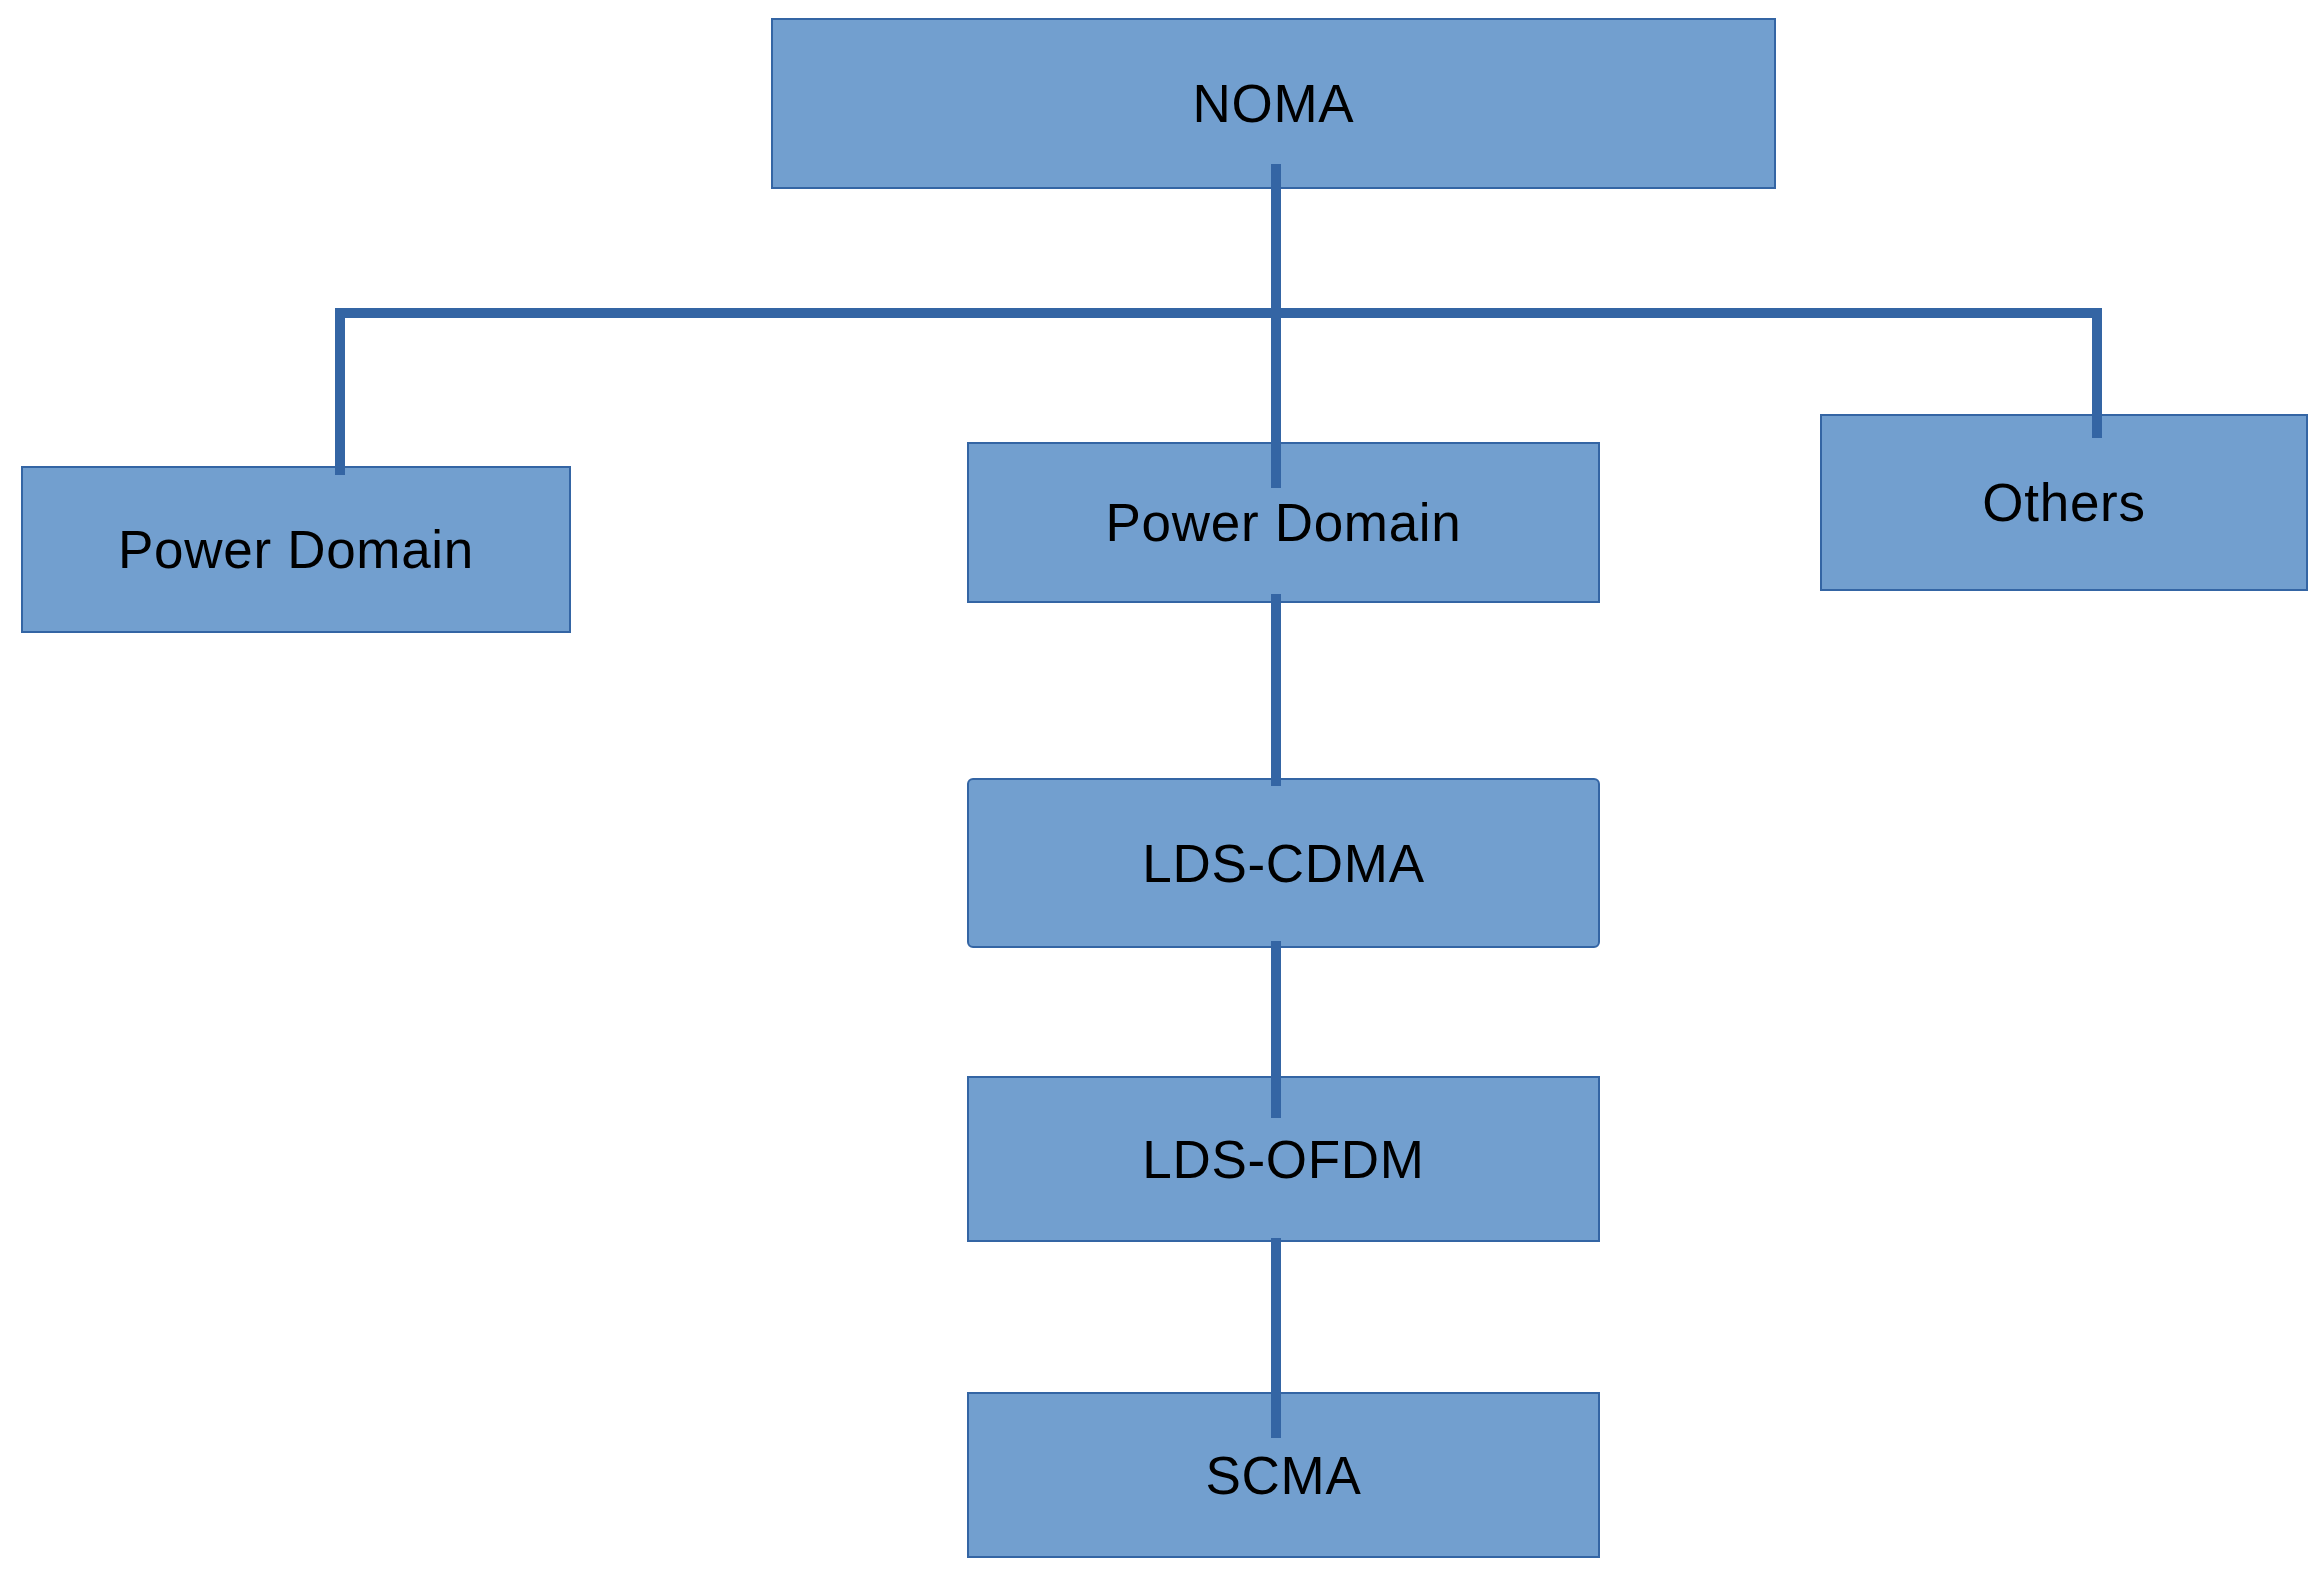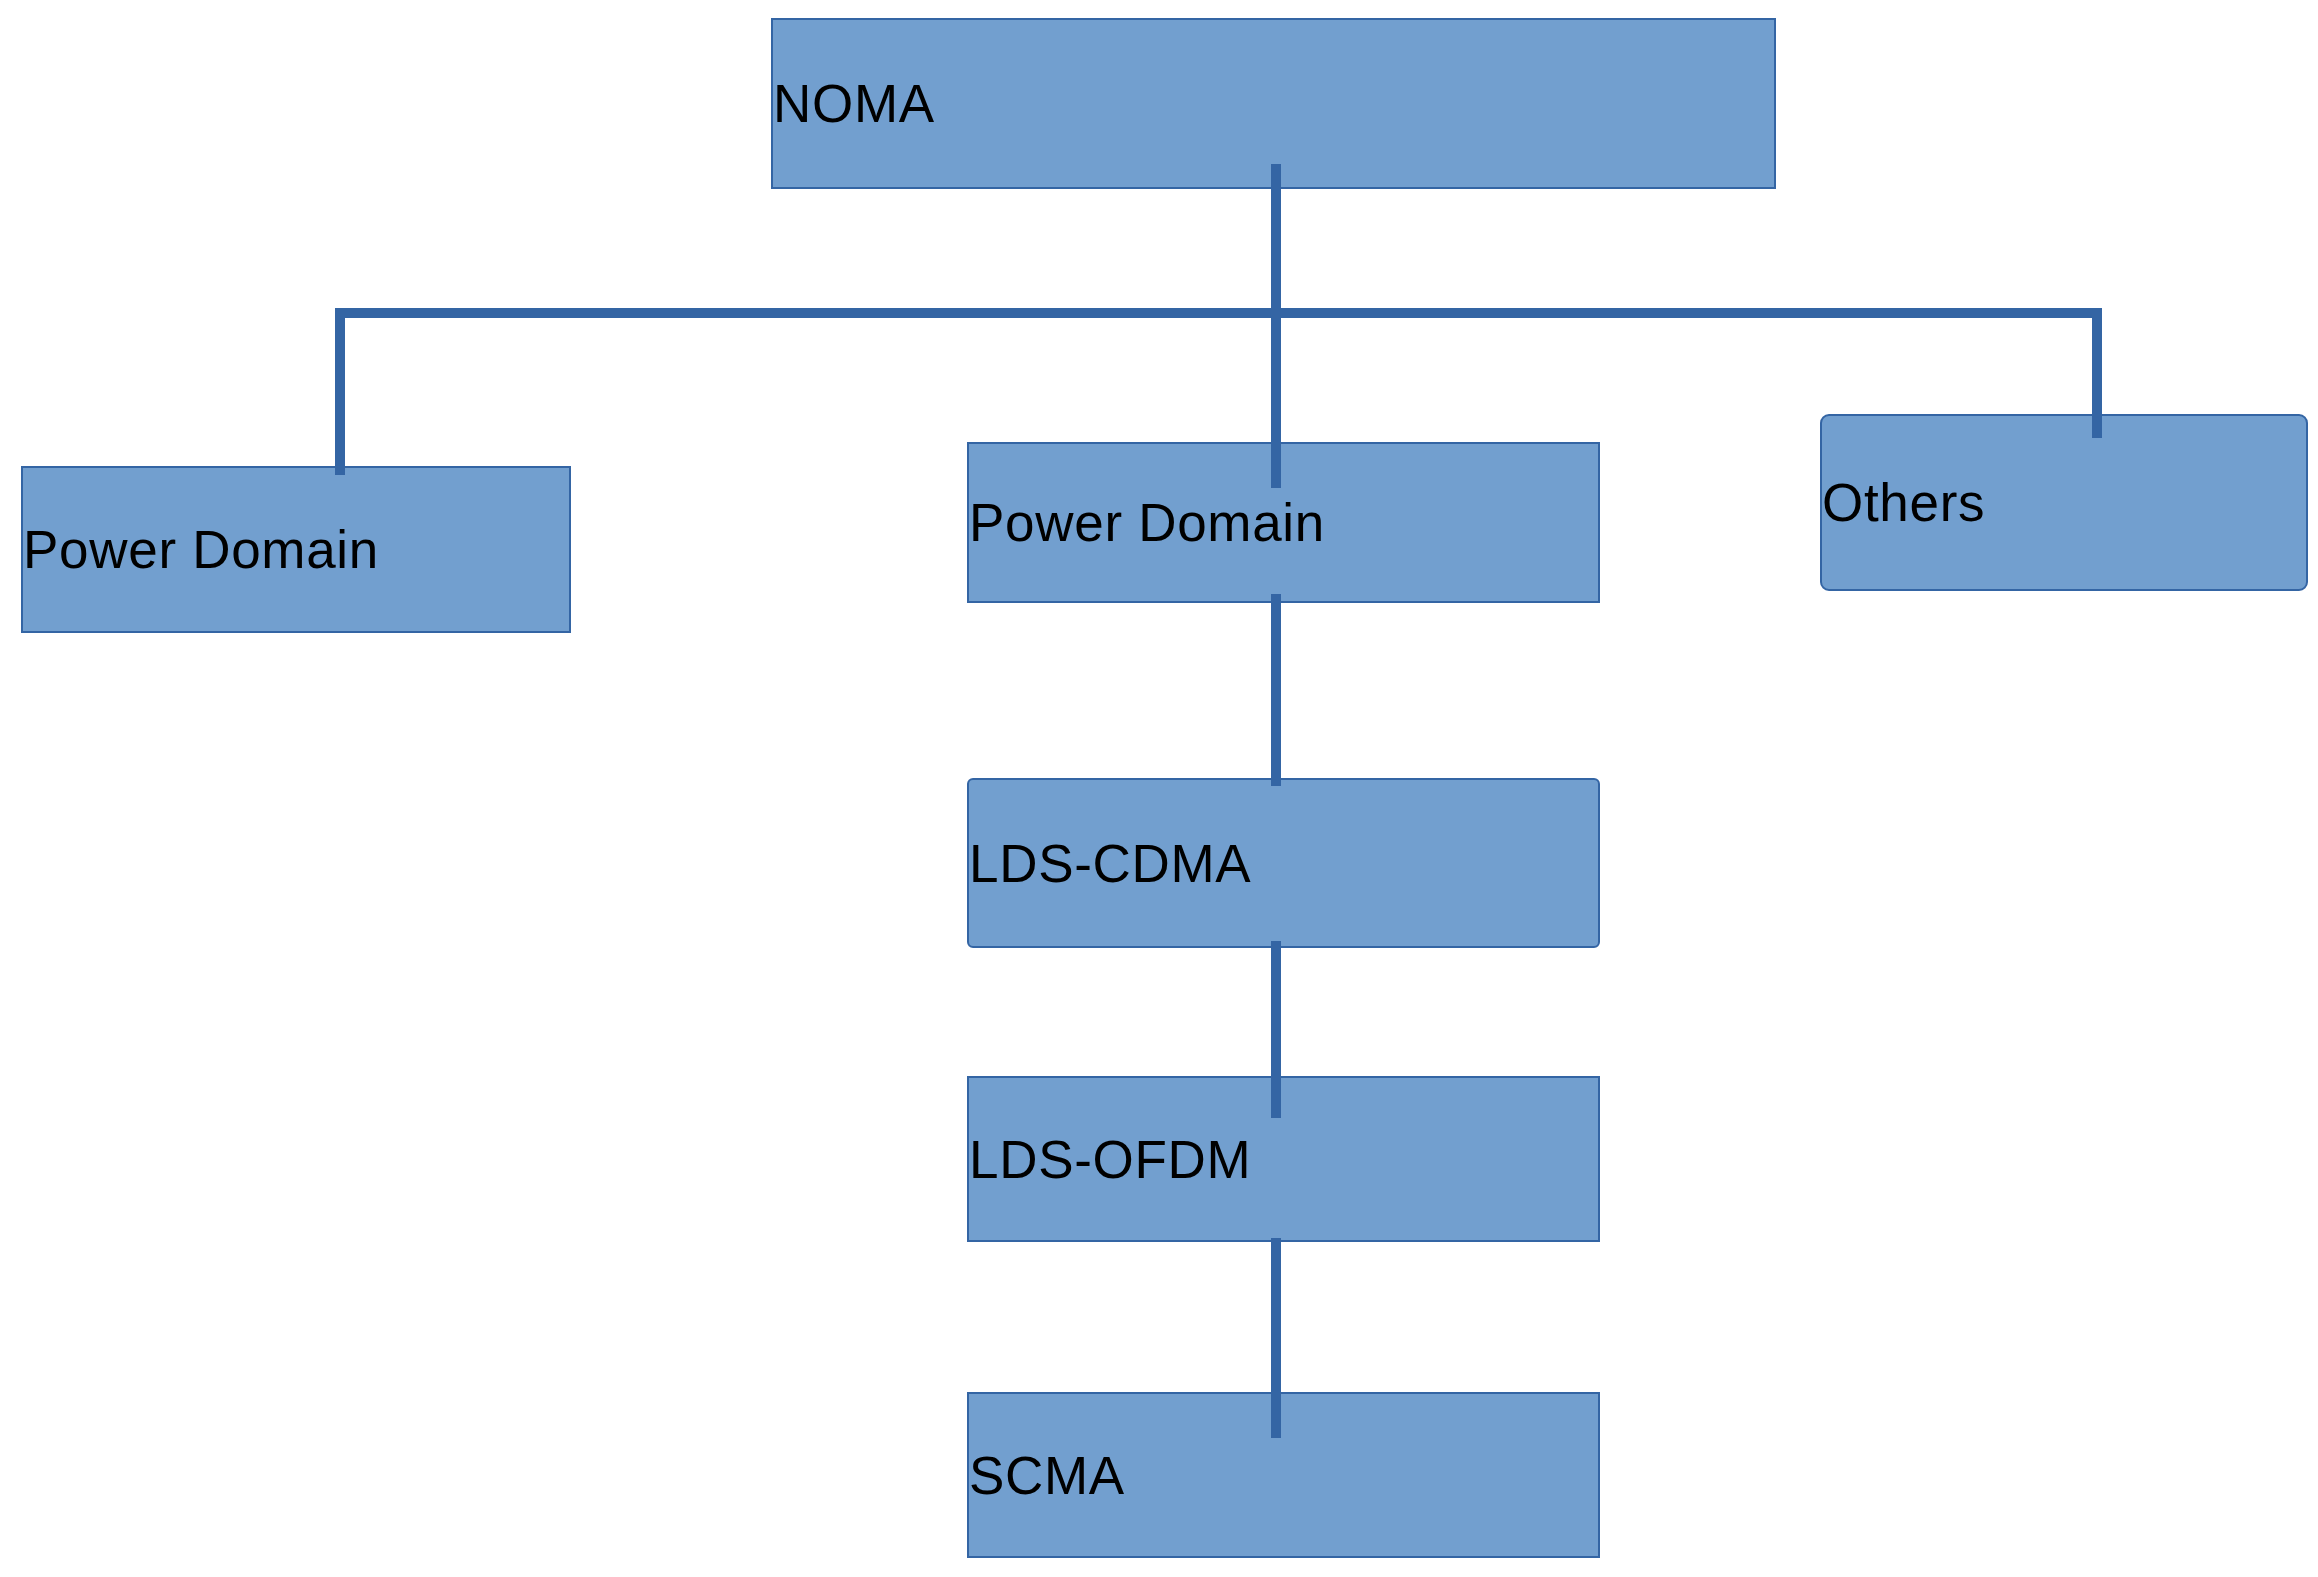--- a/index.html
+++ b/index.html
@@ -15,38 +15,38 @@
     font-family: "Liberation Sans", sans-serif;
     overflow: hidden;
   }
   .node {
     position: absolute;
     box-sizing: border-box;
     background: var(--node-fill, #729FCF);
     border: 2.1px solid var(--node-border, #3465A4);
     display: flex;
     align-items: center;
-    justify-content: flex-start;
+    justify-content: center;
     font-size: 53px;
     letter-spacing: 0.7px;
     color: var(--text, #000000);
     z-index: 1;
     text-align: center;
   }
   .connector {
     position: absolute;
     background: var(--connector, #3465A4);
     z-index: 2;
   }
 
   
   #node-noma        { left: 771px; top: 18.4px;   width: 1005px; height: 171px; }
   #node-power       { left: 21px;   top: 466px;  width: 550px;  height: 167px; }
   #node-code        { left: 967px; top: 442px;  width: 633px;  height: 161px; }
-  #node-others      { left: 1820px; top: 414px;  width: 488px;  height: 177px; border-radius: 9px; }
+  #node-others      { left: 1820px; top: 414px;  width: 488px;  height: 177px; }
   #node-ldscdma     { left: 967px; top: 778px; width: 633px;  height: 170px; border-radius: 6px; }
   #node-ldsofdm     { left: 967px; top: 1076px; width: 633px;  height: 166px; }
   #node-scma        { left: 967px; top: 1392px; width: 633px;  height: 166px; }
 
   
   #conn-noma-down   { left: 1271px; top: 164px;  width: 10px;   height: 324px; }
   #conn-horizontal  { left: 335px;  top: 308px;  width: 1767px; height: 10px;  }
   #conn-left-drop   { left: 335px;  top: 308px;  width: 10px;   height: 167px; }
   #conn-right-drop  { left: 2092px; top: 308px;  width: 10px;   height: 130px; }
   #conn-code-cdma   { left: 1271px; top: 594px;  width: 10px;   height: 192px; }

